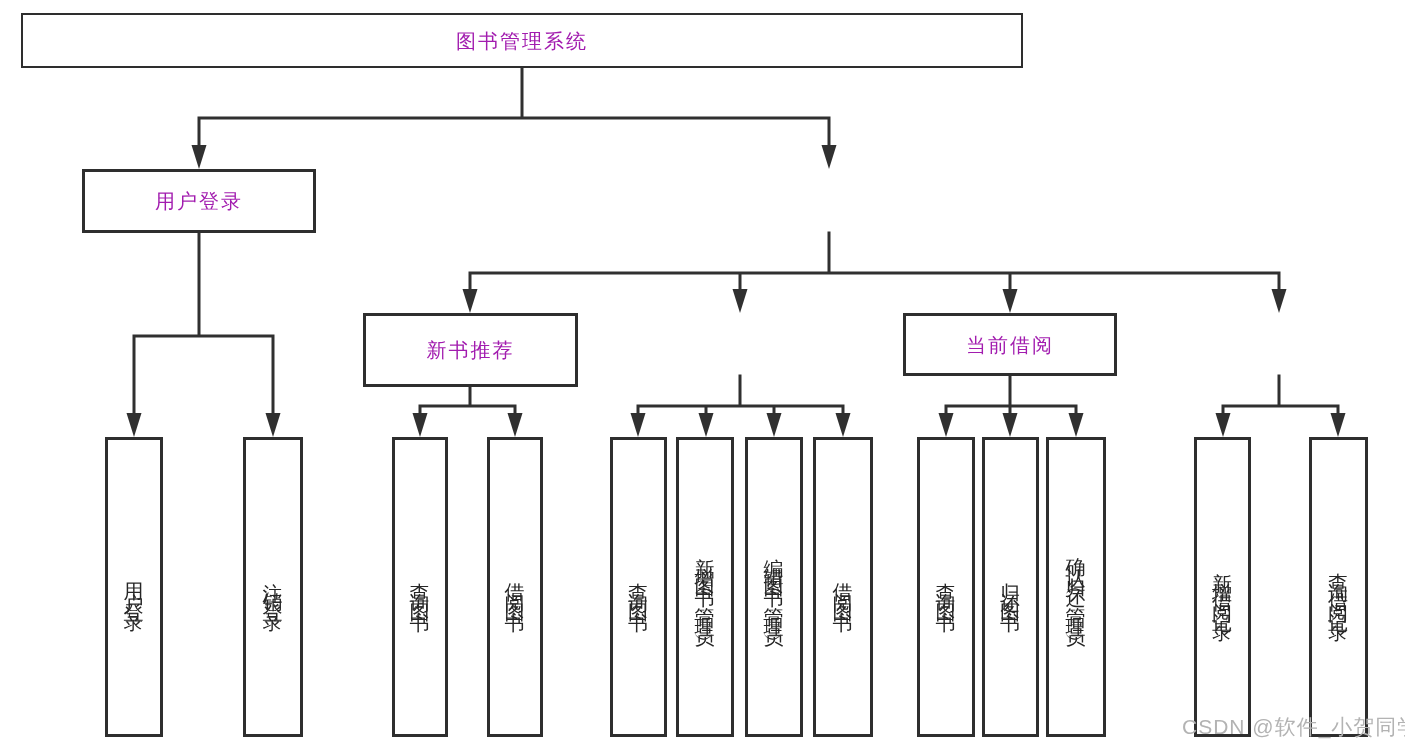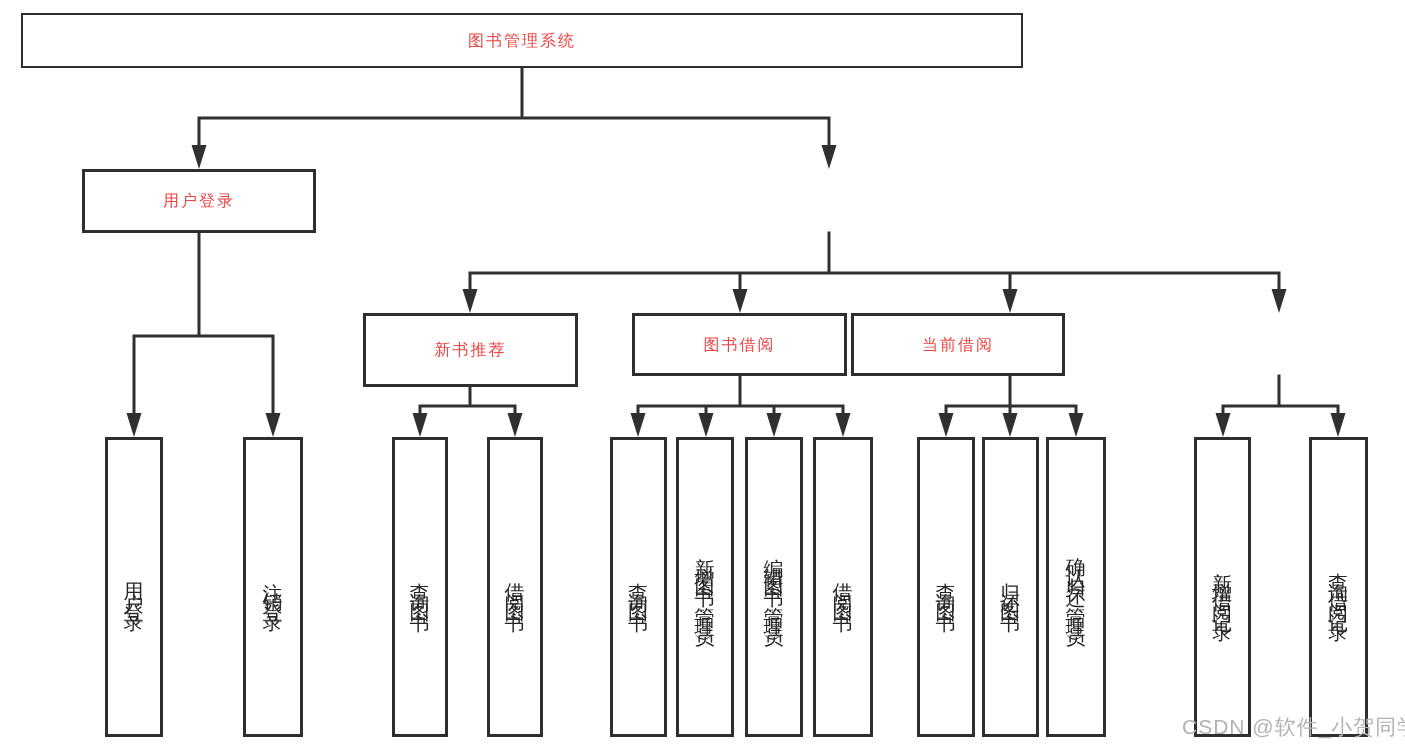--- a/index.html
+++ b/index.html
@@ -8,21 +8,21 @@
     font-family:"Liberation Sans", sans-serif; overflow:hidden;
   }
   svg.wires { position:absolute; left:0; top:0; z-index:1; }
   .box {
     position:absolute; box-sizing:border-box; background:#ffffff;
     border:3px solid #2e2e2e; display:flex; align-items:center; justify-content:center;
     z-index:2;
   }
   .box.root { border-width:2px; }
   .hlbl {
-    font-size:16px; letter-spacing:2px; color:#ef4444; white-space:nowrap; line-height:1;
+    font-size:20px; letter-spacing:2px; color:#a21caf; white-space:nowrap; line-height:1;
   }
   .vlbl {
     writing-mode:vertical-lr; text-orientation:mixed;
     font-size:20px; letter-spacing:10px; color:#262626; line-height:1;
   }
   .watermark {
     position:absolute; left:1182px; top:713px; z-index:3;
     font-size:21px; letter-spacing:1px; color:#b3b3b3; white-space:nowrap;
   }
 </style>
@@ -82,24 +82,21 @@
     <span class="hlbl">图书管理系统</span>
   </div>
 
   <div class="box" style="left:82px;top:169px;width:234px;height:64px;">
     <span class="hlbl">用户登录</span>
   </div>
 
   <div class="box" style="left:363px;top:313px;width:215px;height:74px;">
     <span class="hlbl">新书推荐</span>
   </div>
-  <div class="box" style="left:632px;top:313px;width:215px;height:63px;">
-    <span class="hlbl">图书借阅</span>
-  </div>
-  <div class="box" style="left:851px;top:313px;width:214px;height:63px;">
+  <div class="box" style="left:903px;top:313px;width:214px;height:63px;">
     <span class="hlbl">当前借阅</span>
   </div>
 
   <div class="box" style="left:105px;top:437px;width:58px;height:300px;">
     <span class="vlbl">用户登录</span>
   </div>
   <div class="box" style="left:243px;top:437px;width:60px;height:300px;">
     <span class="vlbl">注销登录</span>
   </div>
 

